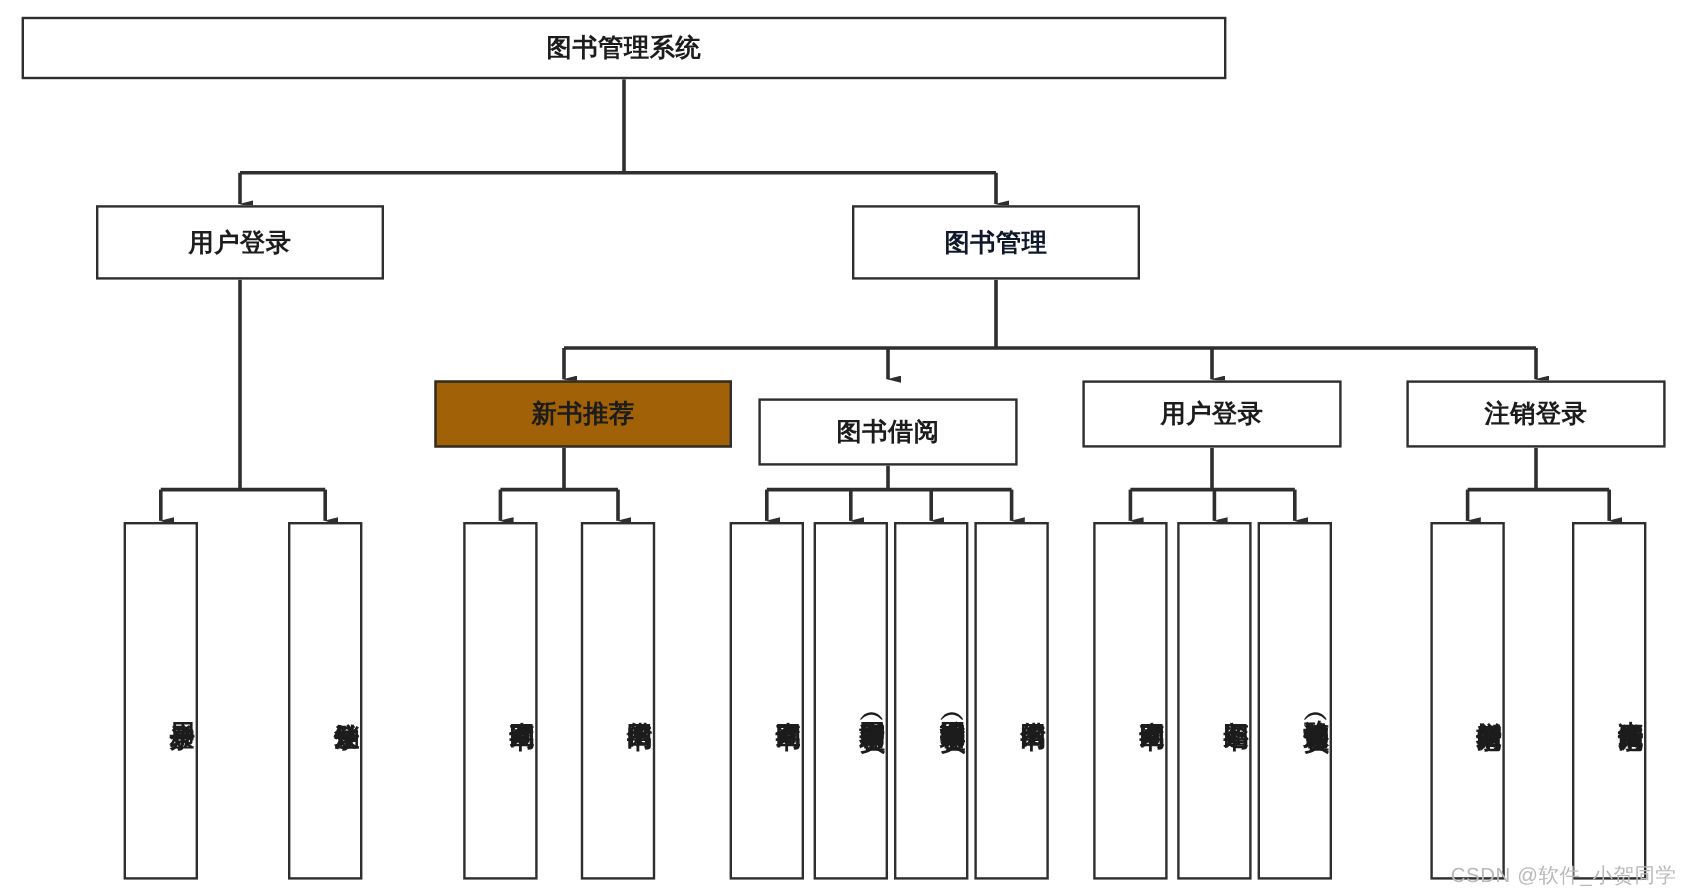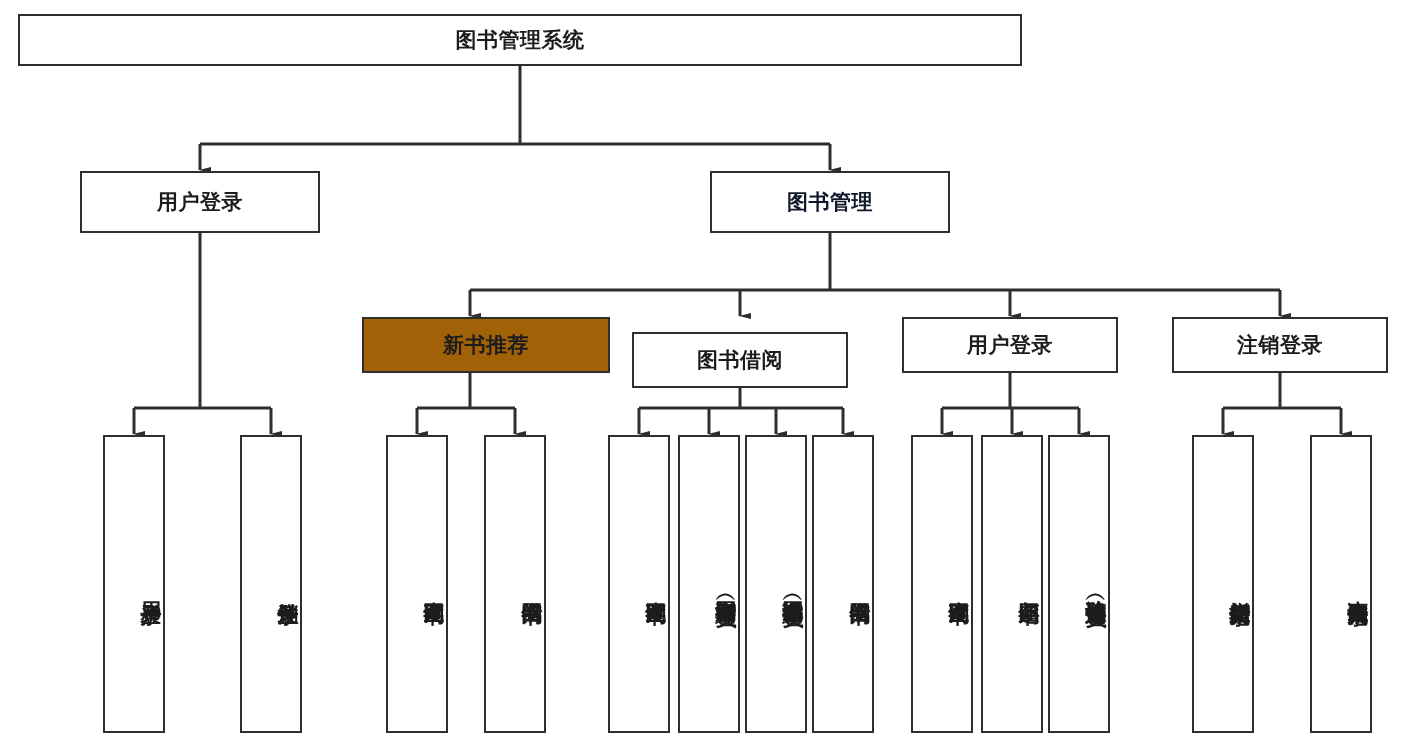--- a/index.html
+++ b/index.html
@@ -169,13 +169,14 @@
         <span class="vlabel">确认归还（管理员）</span>
       </div>
       <div class="node vert" style="left: 1192px; top: 435px; width: 62px; height: 298px; border-color: rgb(46, 46, 46); background: rgb(255, 255, 255); color: rgb(28, 28, 28);">
         <span class="vlabel">新增借阅记录</span>
       </div>
       <div class="node vert" style="left: 1310px; top: 435px; width: 62px; height: 298px; border-color: rgb(46, 46, 46); background: rgb(255, 255, 255); color: rgb(28, 28, 28);">
         <span class="vlabel">查询借阅记录</span>
       </div>
     </div>
 
+  <div id="watermark">CSDN @软件_小贺同学</div>
 </div>
 
 </body></html>

